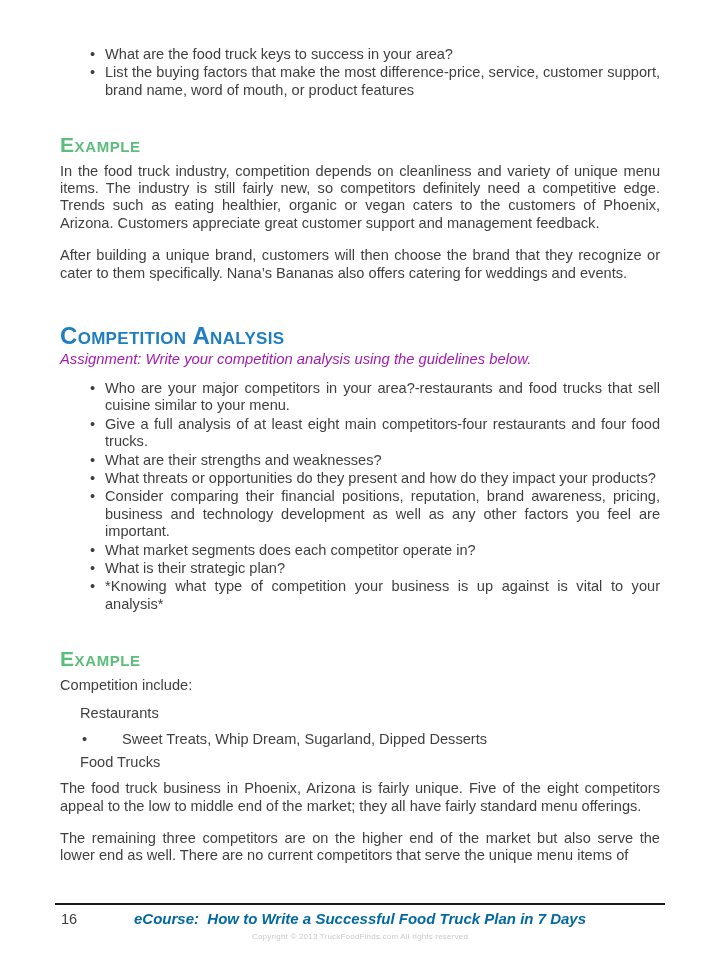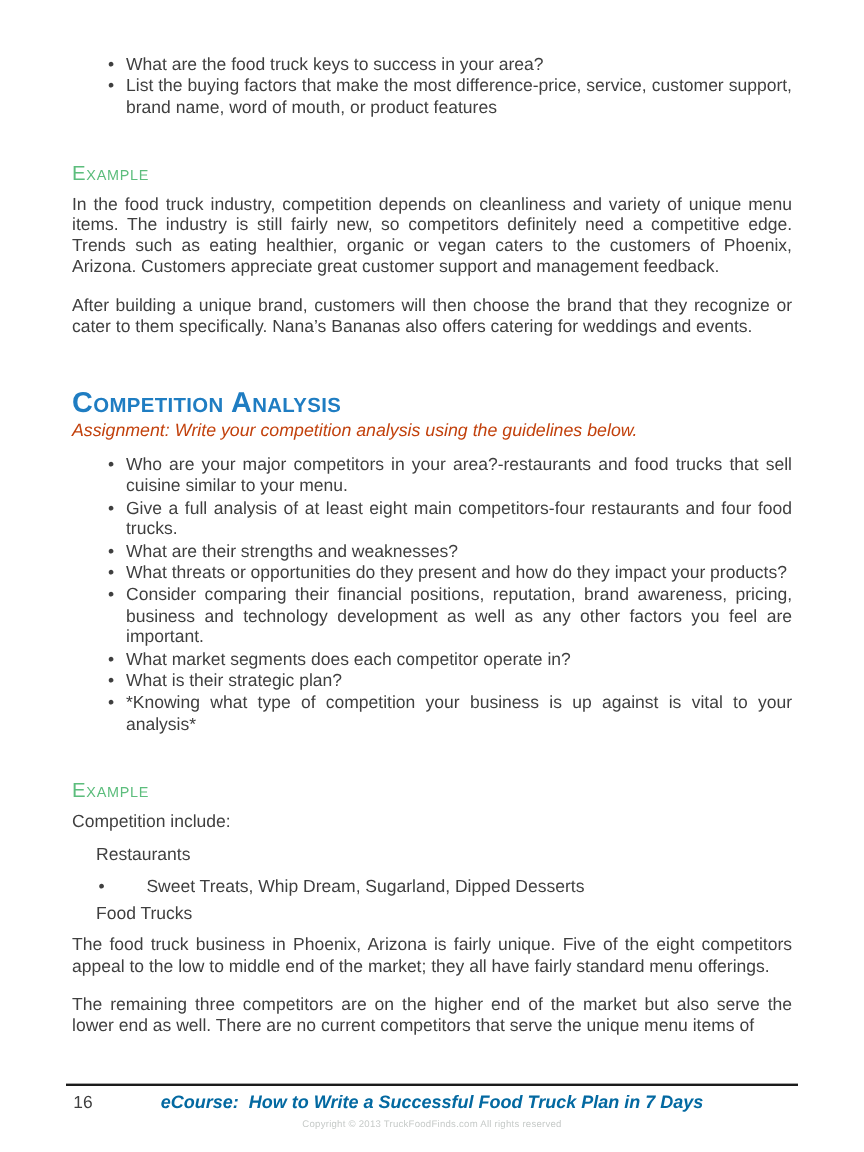--- a/index.html
+++ b/index.html
@@ -23,37 +23,37 @@
   .bullets li::before{
     content:"\2022";
     position:absolute;left:0;top:0;
     color:#3f3f3f;
   }
 
   .para{margin:0 0 15px 0;text-align:justify;}
 
   .example-heading{
     font-variant:small-caps;
-    font-size:17px;
+    font-size:21px;
     letter-spacing:.6px;
     color:#5cbd7c;
     margin:0 0 9px 0;
-    font-weight:400;
+    font-weight:700;
   }
   .section-heading{
     font-variant:small-caps;
     font-weight:bold;
     font-size:24px;
     letter-spacing:.3px;
     color:#1f7dc2;
     margin:0 0 7px 0;
   }
   .assignment{
     font-style:italic;
-    color:#c2410c;
+    color:#a21caf;
     margin:0 0 11px 0;
     font-size:14.8px;
   }
 
   .spacer-lg{height:36px;}
   .spacer-md{height:30px;}
 
   .group-label{margin-left:20px;margin-bottom:9px;}
   .sub-bullets li{
     position:relative;

